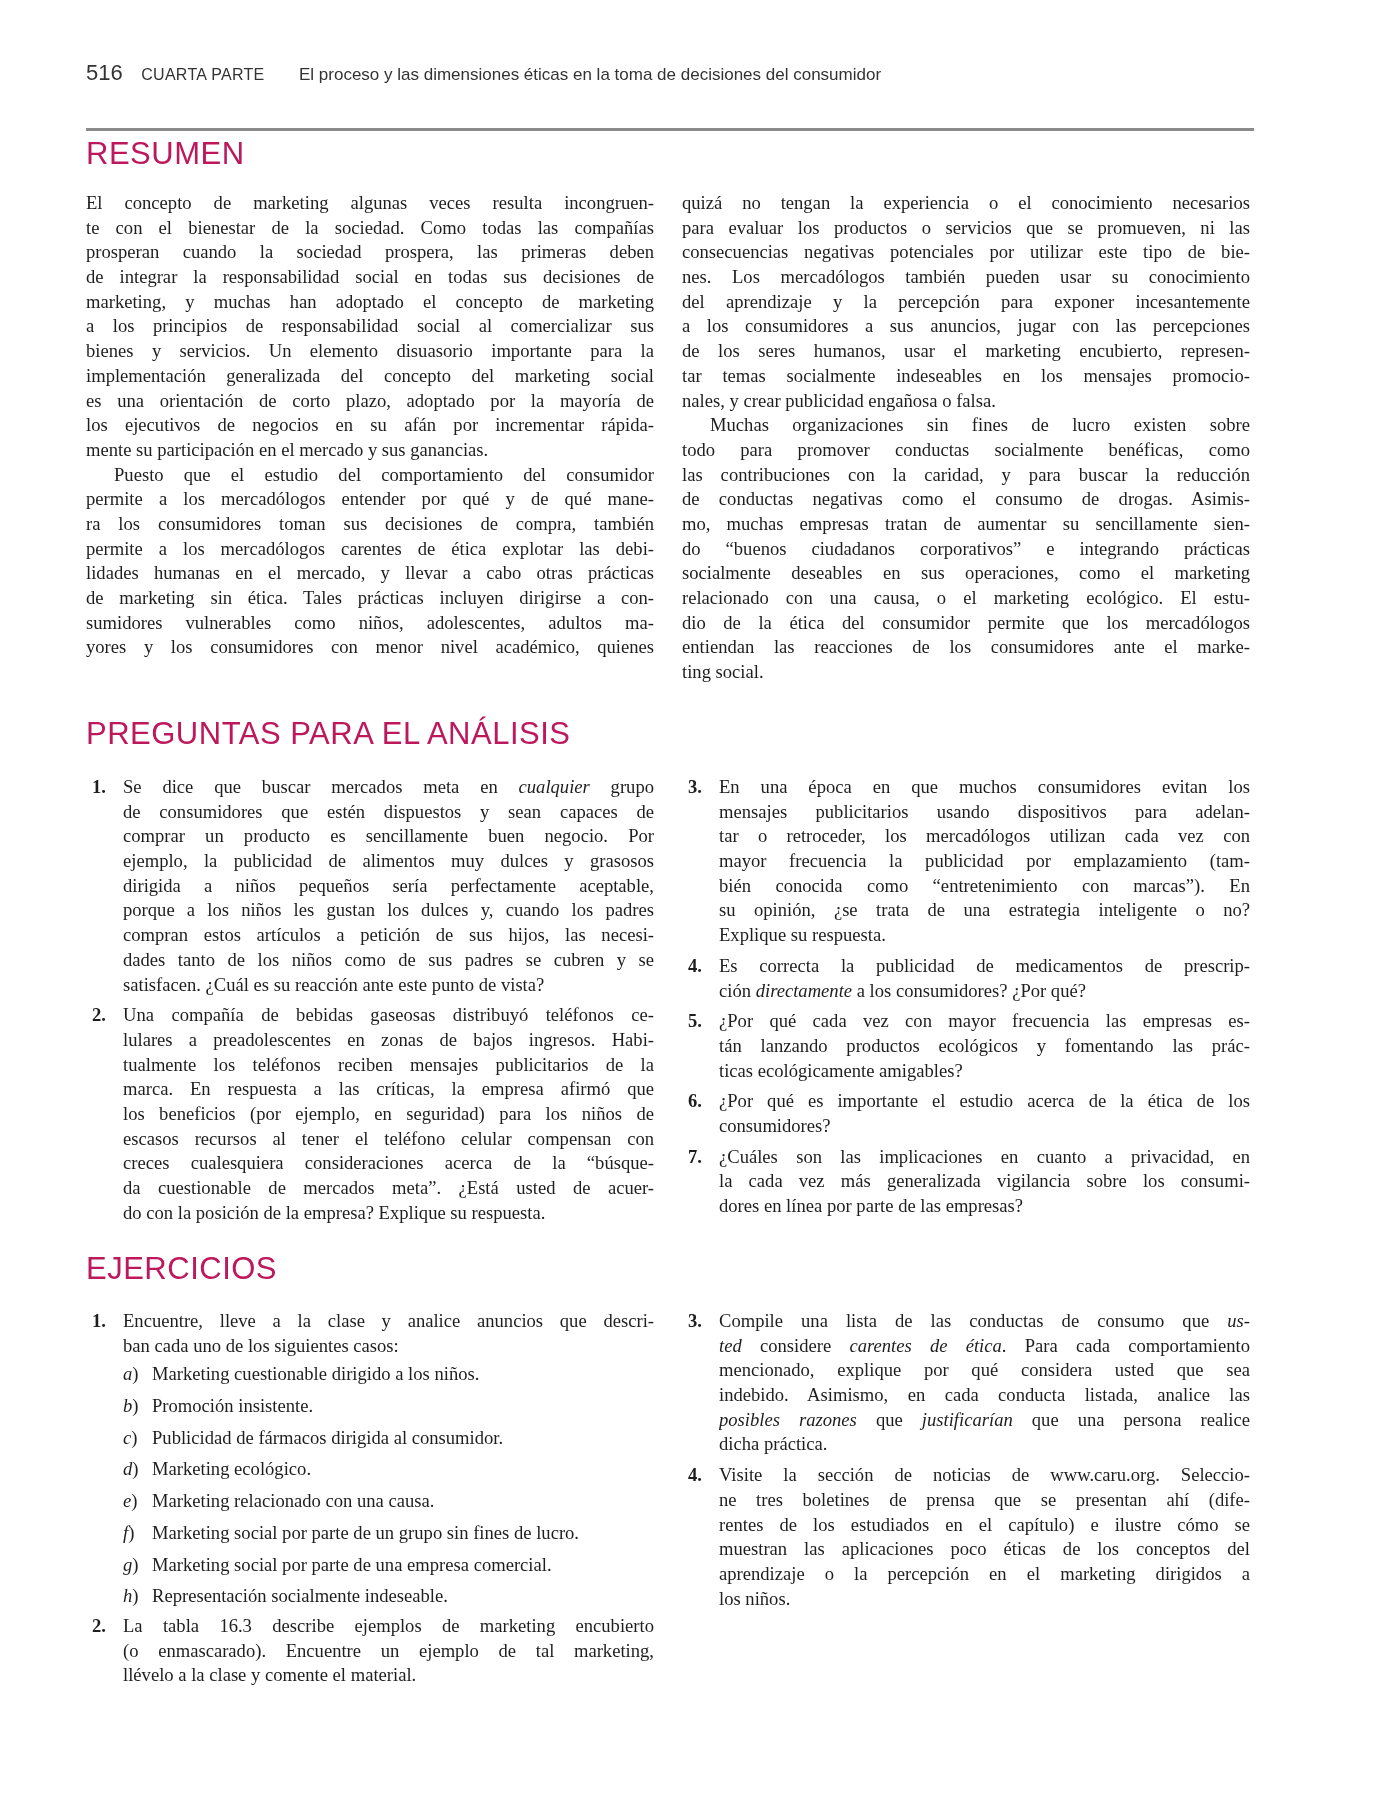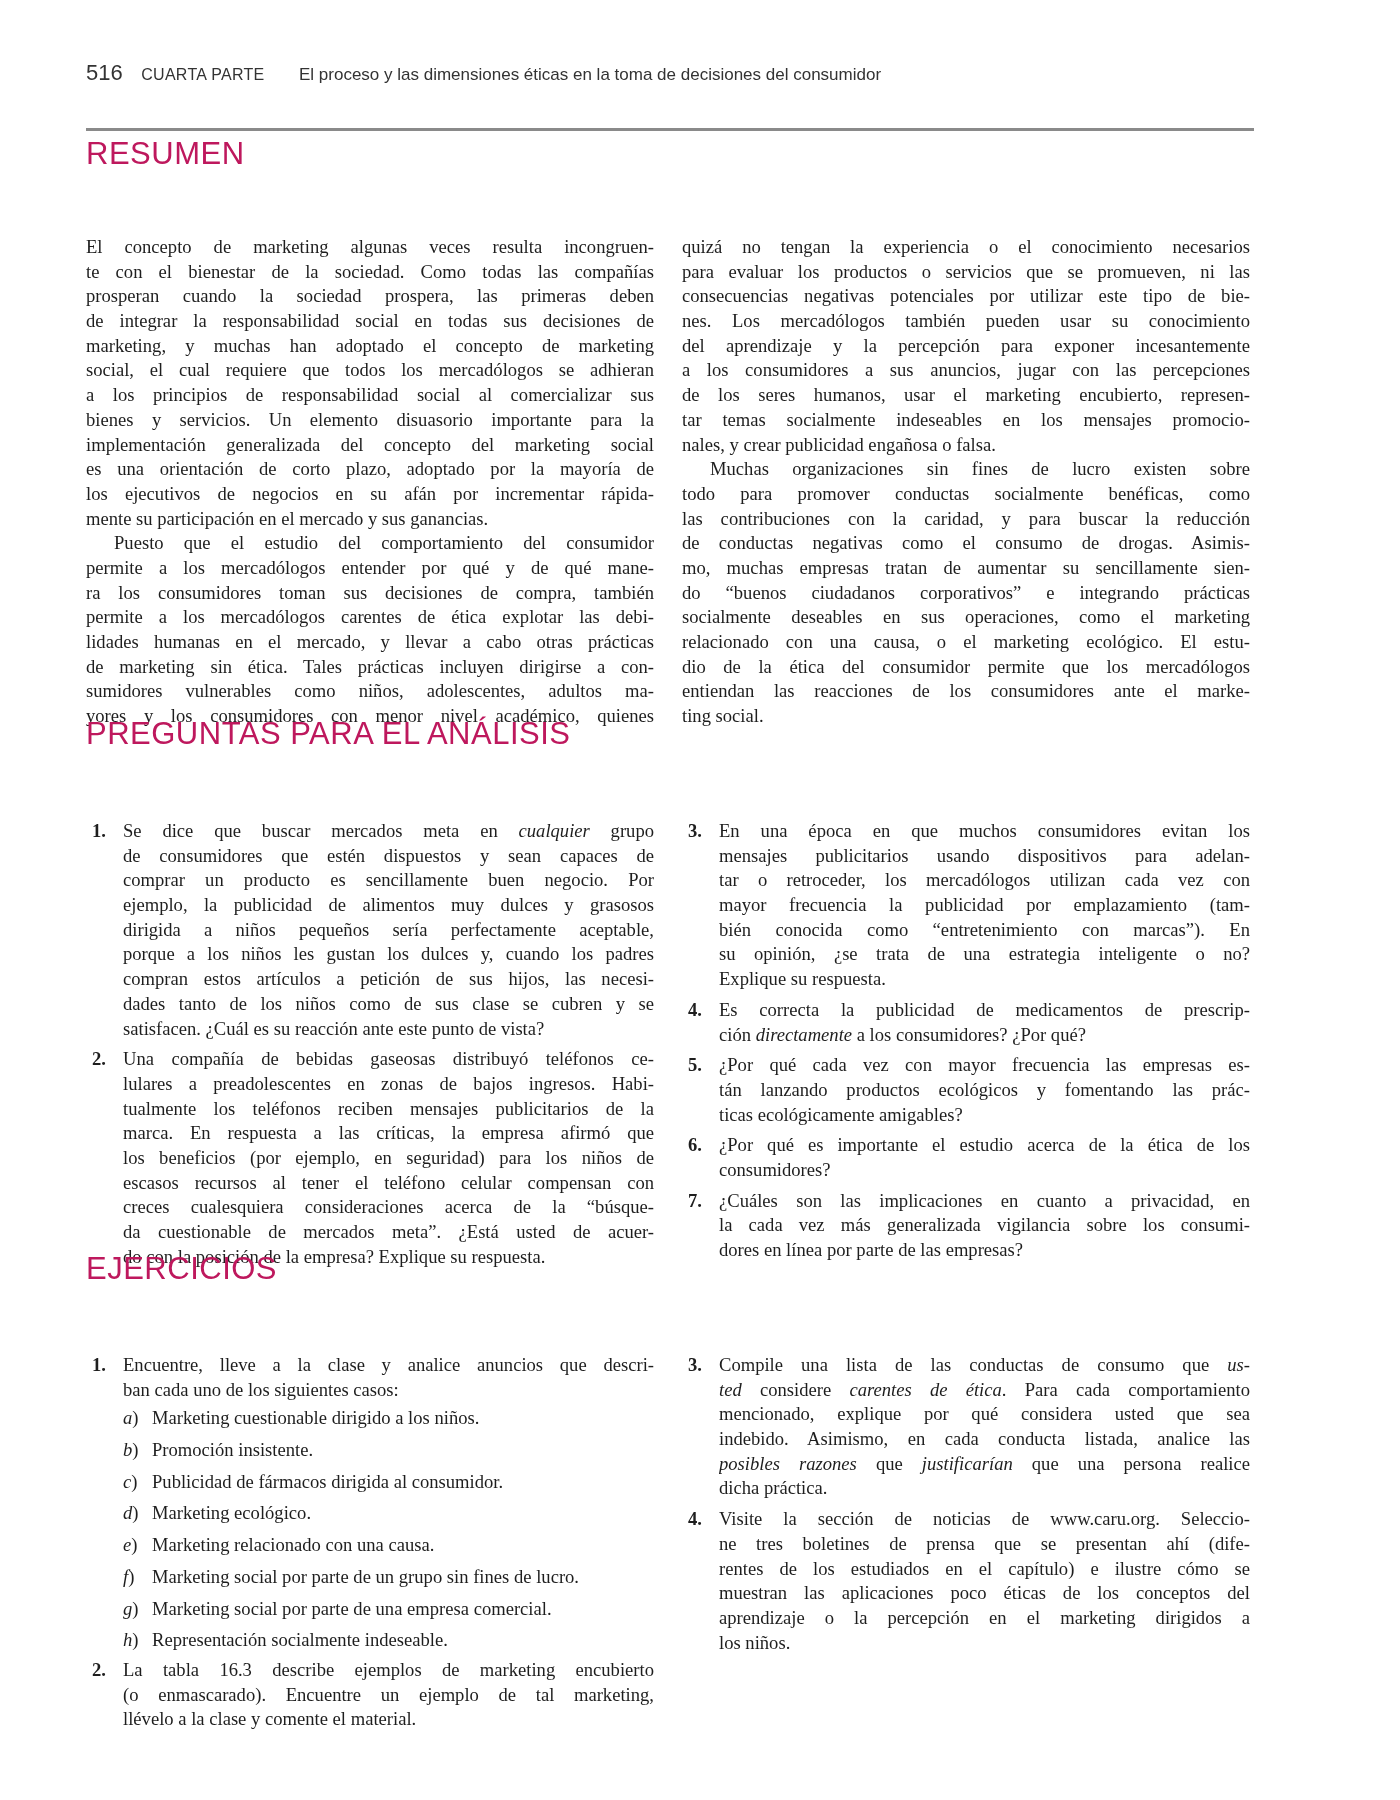--- a/index.html
+++ b/index.html
@@ -4,21 +4,21 @@
 <style>
   html, body { margin: 0; padding: 0; background: #ffffff; }
   body { width: 1400px; height: 1800px; position: relative; overflow: hidden; color: #222; }
   .page { position: absolute; left: 86px; top: 0; width: 1168px; }
   .running-head { position: absolute; top: 60px; left: 0; font-family: "Liberation Sans", sans-serif; color: #333; white-space: nowrap; text-align: center; }
   .running-head .pg { font-size: 22px; margin-right: 14px; }
   .running-head .part { font-size: 16px; letter-spacing: 0.3px; margin-right: 30px; }
   .running-head .title { font-size: 17px; }
   .rule { position: absolute; top: 128px; left: 0; width: 1168px; height: 3px; background: #8a8a8a; }
   .section-title { position: absolute; left: 0; font-family: "Liberation Sans", sans-serif; font-weight: normal; color: #be185d; font-size: 31px; letter-spacing: 0.5px; margin: 0; white-space: nowrap; }
-  .col { position: absolute; width: 568px; font-family: "Liberation Serif", serif; font-size: 18.6px; line-height: 24.7px; color: #1e1e1e; margin-top: 44px; }
+  .col { position: absolute; width: 568px; font-family: "Liberation Serif", serif; font-size: 18.6px; line-height: 24.7px; color: #1e1e1e; }
   .col.left { left: 0; }
   .col.right { left: 596px; }
   .ln { display: block; white-space: nowrap; text-align: justify; text-align-last: justify; height: 24.7px; overflow: hidden; }
   .ln.last { text-align-last: left; }
   .ln.indent { padding-left: 28px; }
   .item { position: relative; padding-left: 37px; margin-bottom: 6px; }
   .item .num { position: absolute; left: 6px; top: 0; font-weight: bold; }
   .sub { position: relative; padding-left: 66px; height: 27px; line-height: 27px; white-space: nowrap; margin-bottom: 4.7px; }
   .sub .letter { position: absolute; left: 37px; font-style: italic; }
   .sub .paren { font-style: normal; }
@@ -37,21 +37,20 @@
   <div class="rule"></div>
 
   <h2 class="section-title" style="top:136px;">RESUMEN</h2>
 
   <div class="col left" style="top:191px;">
     <span class="ln">El concepto de marketing algunas veces resulta incongruen-</span>
     <span class="ln">te con el bienestar de la sociedad. Como todas las compañías</span>
     <span class="ln">prosperan cuando la sociedad prospera, las primeras deben</span>
     <span class="ln">de integrar la responsabilidad social en todas sus decisiones de</span>
     <span class="ln">marketing, y muchas han adoptado el concepto de marketing</span>
-    <span class="ln">social, el cual requiere que todos los mercadólogos se adhieran</span>
     <span class="ln">a los principios de responsabilidad social al comercializar sus</span>
     <span class="ln">bienes y servicios. Un elemento disuasorio importante para la</span>
     <span class="ln">implementación generalizada del concepto del marketing social</span>
     <span class="ln">es una orientación de corto plazo, adoptado por la mayoría de</span>
     <span class="ln">los ejecutivos de negocios en su afán por incrementar rápida-</span>
     <span class="ln last">mente su participación en el mercado y sus ganancias.</span>
     <span class="ln indent">Puesto que el estudio del comportamiento del consumidor</span>
     <span class="ln">permite a los mercadólogos entender por qué y de qué mane-</span>
     <span class="ln">ra los consumidores toman sus decisiones de compra, también</span>
     <span class="ln">permite a los mercadólogos carentes de ética explotar las debi-</span>
@@ -89,21 +88,21 @@
   <div class="col left" style="top:775px;">
     <div class="item">
       <span class="num">1.</span>
       <span class="ln"><span>Se dice que buscar mercados meta en </span><i>cualquier</i><span> grupo</span></span>
       <span class="ln">de consumidores que estén dispuestos y sean capaces de</span>
       <span class="ln">comprar un producto es sencillamente buen negocio. Por</span>
       <span class="ln">ejemplo, la publicidad de alimentos muy dulces y grasosos</span>
       <span class="ln">dirigida a niños pequeños sería perfectamente aceptable,</span>
       <span class="ln">porque a los niños les gustan los dulces y, cuando los padres</span>
       <span class="ln">compran estos artículos a petición de sus hijos, las necesi-</span>
-      <span class="ln">dades tanto de los niños como de sus clase se cubren y se</span>
+      <span class="ln">dades tanto de los niños como de sus padres se cubren y se</span>
       <span class="ln last">satisfacen. ¿Cuál es su reacción ante este punto de vista?</span>
     </div>
     <div class="item">
       <span class="num">2.</span>
       <span class="ln">Una compañía de bebidas gaseosas distribuyó teléfonos ce-</span>
       <span class="ln">lulares a preadolescentes en zonas de bajos ingresos. Habi-</span>
       <span class="ln">tualmente los teléfonos reciben mensajes publicitarios de la</span>
       <span class="ln">marca. En respuesta a las críticas, la empresa afirmó que</span>
       <span class="ln">los beneficios (por ejemplo, en seguridad) para los niños de</span>
       <span class="ln">escasos recursos al tener el teléfono celular compensan con</span>

